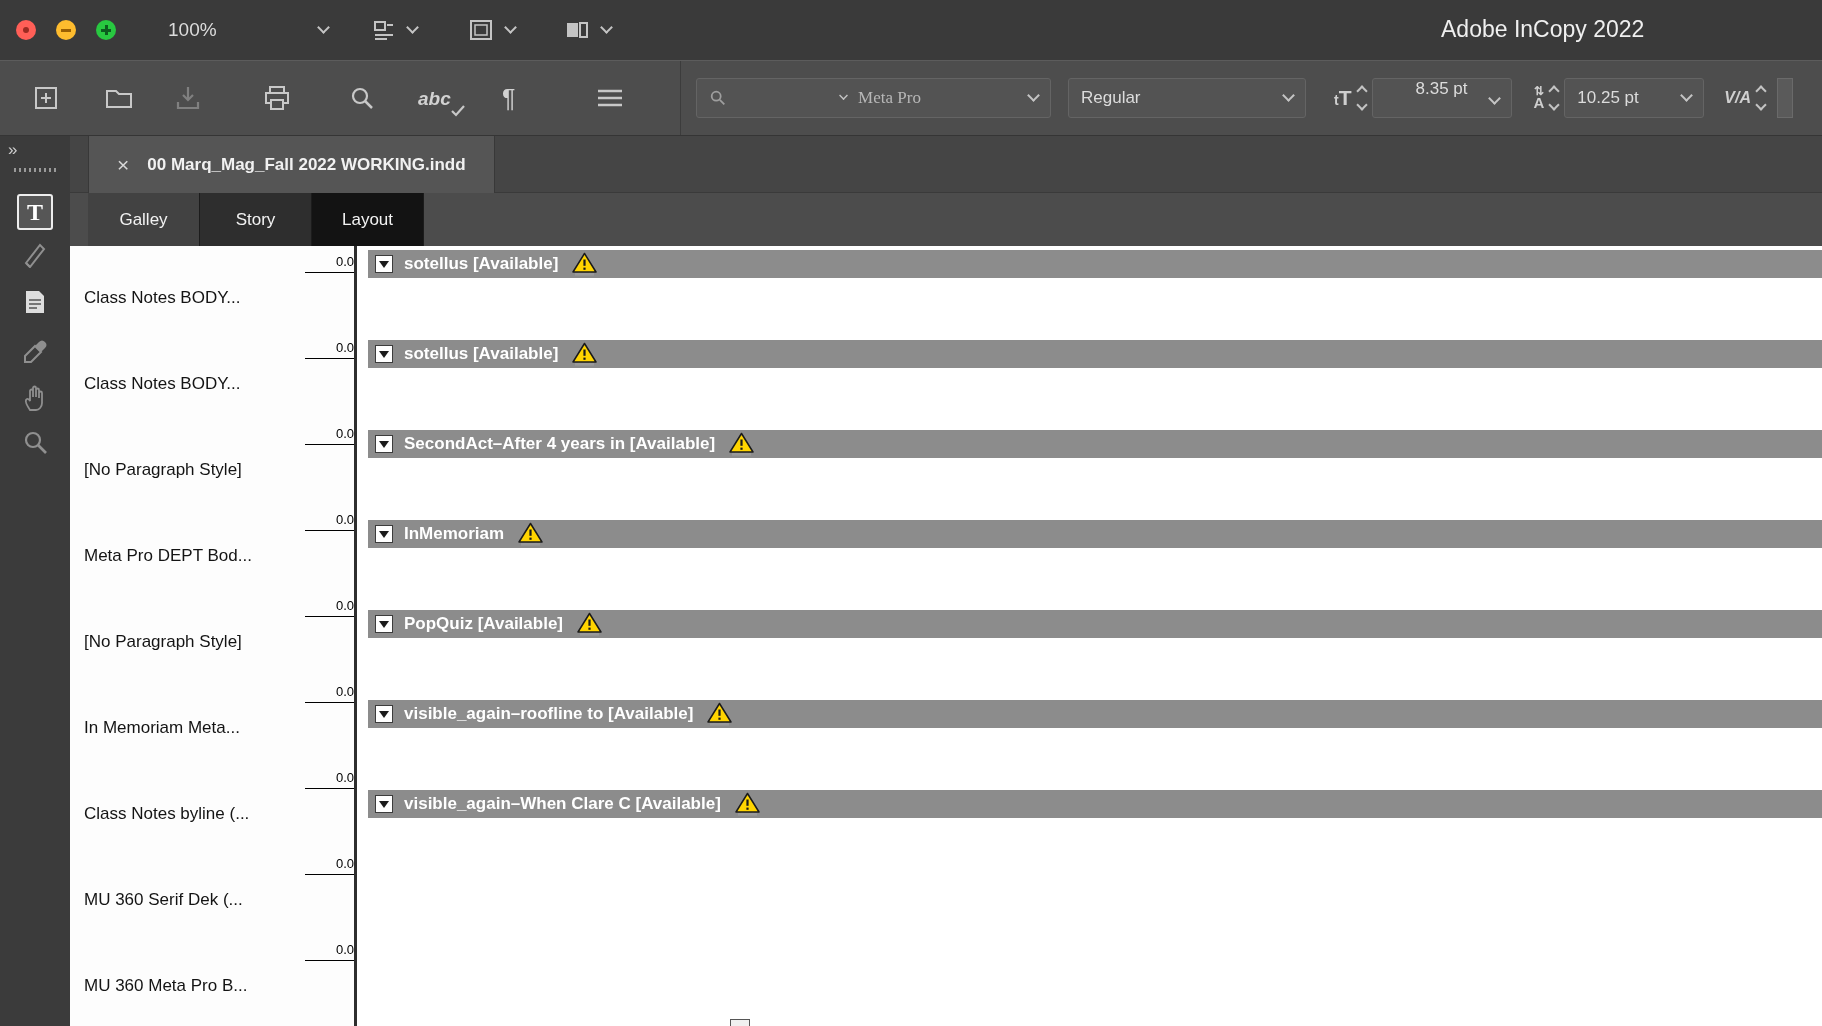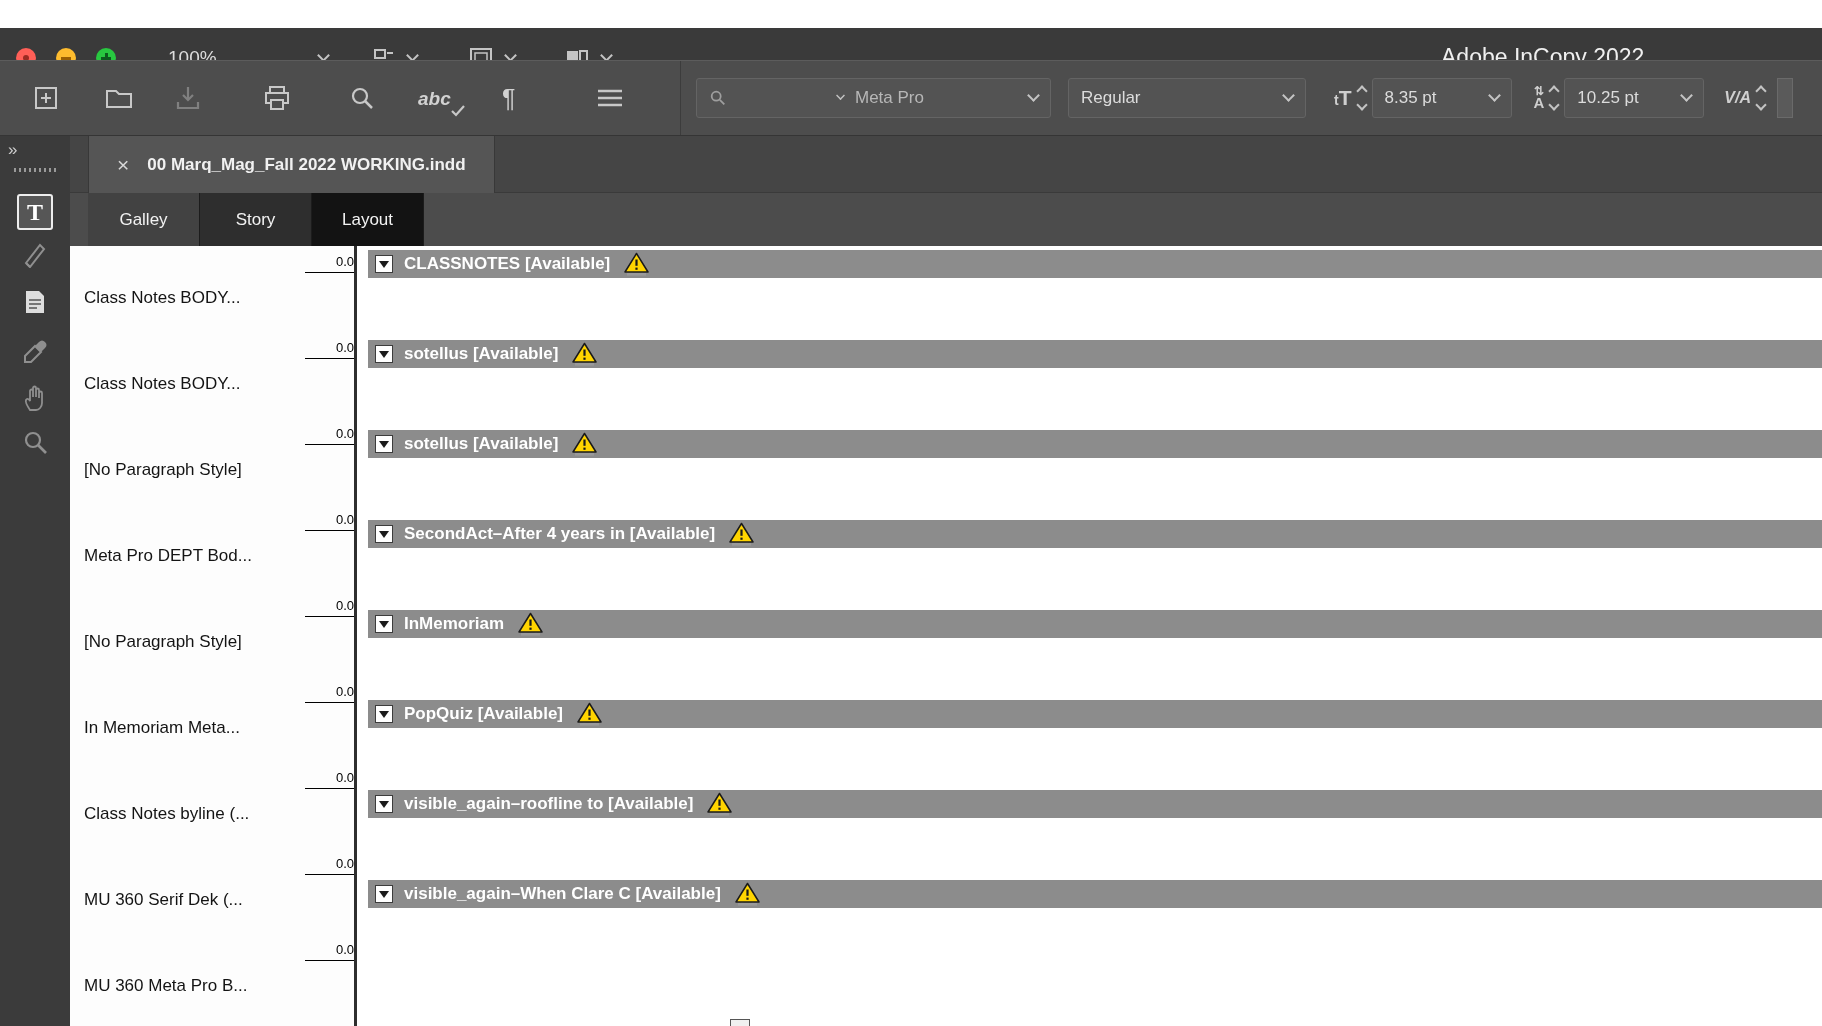--- a/index.html
+++ b/index.html
@@ -2,21 +2,21 @@
 <html style="--bar-gray: #8c8c8c; --warning-yellow: #ffd400; --chrome-dark: #3a3a3a; --chrome-mid: #4d4d4d; --traffic-red: #ff5f57; --traffic-yellow: #febc2e; --traffic-green: #28c840;"><head>
 <meta charset="utf-8">
 <style>
   * { box-sizing: border-box; margin: 0; padding: 0; }
   html,body { width:1822px; height:1026px; overflow:hidden; background:#fff;
     font-family:"Liberation Sans", sans-serif; }
   .app { position:relative; width:1822px; height:1026px; background:#fff; }
 
   
   .titlebar { position:absolute; top:0; left:0; right:0; height:60px;
-    background:var(--chrome-dark,#3a3a3a);margin-top:28px; }
+    background:var(--chrome-dark,#3a3a3a); }
   .traffic { position:absolute; left:16px; top:20px; display:flex; gap:20px; }
   .tl { width:20px; height:20px; border-radius:50%; position:relative; cursor:default; }
   .tl.red { background:var(--traffic-red,#ff5f57); }
   .tl.yellow { background:var(--traffic-yellow,#febc2e); }
   .tl.green { background:var(--traffic-green,#28c840); }
   .tl.red::after { content:""; position:absolute; left:7px; top:7px; width:6px; height:6px;
     border-radius:50%; background:#9c2b22; }
   .tl.yellow::after { content:""; position:absolute; left:5px; top:9px; width:10px; height:2.5px;
     background:#9a6003; }
   .tl.green::after { content:""; position:absolute; left:5px; top:9px; width:10px; height:2.5px; background:#0c5c1e; }
@@ -201,41 +201,41 @@
       <span class="pilcrow">¶</span>
     </div>
     <div class="tb-icon" style="margin-left:36px;">
       <svg width="28" height="20" viewBox="0 0 28 20">
         <path d="M2 3h24 M2 10h24 M2 17h24" stroke="#c8c8c8" stroke-width="2.4"></path>
       </svg>
     </div>
 
     <div class="tb-sep" style="margin-left:26px;"></div>
 
-    <div class="combo" style="width:355px; margin-left:15px;">
+    <div class="combo" style="width:355px; margin-left:15px;font-family:Liberation Serif, serif;">
       <svg width="18" height="18" viewBox="0 0 20 20" style="margin-right:4px;">
         <circle cx="8" cy="8" r="5" fill="none" stroke="#9e9e9e" stroke-width="2"></circle>
         <path d="M12 12l5 5" stroke="#9e9e9e" stroke-width="2"></path>
       </svg>
       <span class="chev" style="transform:rotate(45deg) scale(0.7); margin-right:10px;"></span>
       <span style="color:#b7b7b7;">Meta Pro</span>
       <span class="chev"></span>
     </div>
 
     <div class="combo" style="width:238px; margin-left:17px;text-align:center;">
       <span style="color:#dcdcdc;">Regular</span>
       <span class="chev"></span>
     </div>
 
     <div class="glyph-icon tT" style="margin-left:28px;"><span class="sm">t</span><span>T</span></div>
     <div class="stepper">
       <span class="up"></span>
       <span class="down"></span>
     </div>
-    <div class="combo" style="width:140px;">
+    <div class="combo" style="width:140px;flex-direction:column;">
       <span style="color:#dcdcdc;">8.35 pt</span>
       <span class="chev"></span>
     </div>
 
     <div class="glyph-icon lead-icon" style="margin-left:22px;">
       <span style="font-size:12px;">⇅</span>
       <span>A</span>
     </div>
     <div class="stepper">
       <span class="up"></span>
@@ -360,38 +360,20 @@
     <div class="depth">0.0</div>
     <div class="sname">MU 360 Meta Pro B...</div>
     <div class="tick"></div>
   </div>
 </div>
   </div>
   <div class="divider-v"></div>
 
   <div class="galley">
     <div id="story-rows">
-  <div class="story-row">
-    <div class="bar">
-      <span class="tri-box">
-              <span class="tri"></span>
-            </span>
-      <span class="btitle">CLASSNOTES [Available]</span>
-      <span class="warn">
-        <svg width="27" height="25" viewBox="0 0 27 25">
-          <rect x="4" y="21" width="19" height="2.6" fill="#9a9a9a"></rect>
-          <rect x="7" y="17" width="2.6" height="5" fill="#9a9a9a"></rect>
-          <rect x="17.5" y="17" width="2.6" height="5" fill="#9a9a9a"></rect>
-          <path d="M13.5 1.5 L25 20 H2 Z" fill="#ffd400" stroke="#1a1a1a" stroke-width="1.5" stroke-linejoin="round"></path>
-          <rect x="12.4" y="7.5" width="2.2" height="6.3" fill="#1a1a1a"></rect>
-          <rect x="12.4" y="15.6" width="2.2" height="2.2" fill="#1a1a1a"></rect>
-        </svg>
-      </span>
-    </div>
-  </div>
 
   <div class="story-row">
     <div class="bar">
       <span class="tri-box">
               <span class="tri"></span>
             </span>
       <span class="btitle">sotellus [Available]</span>
       <span class="warn">
         <svg width="27" height="25" viewBox="0 0 27 25">
           <rect x="4" y="21" width="19" height="2.6" fill="#9a9a9a"></rect>

